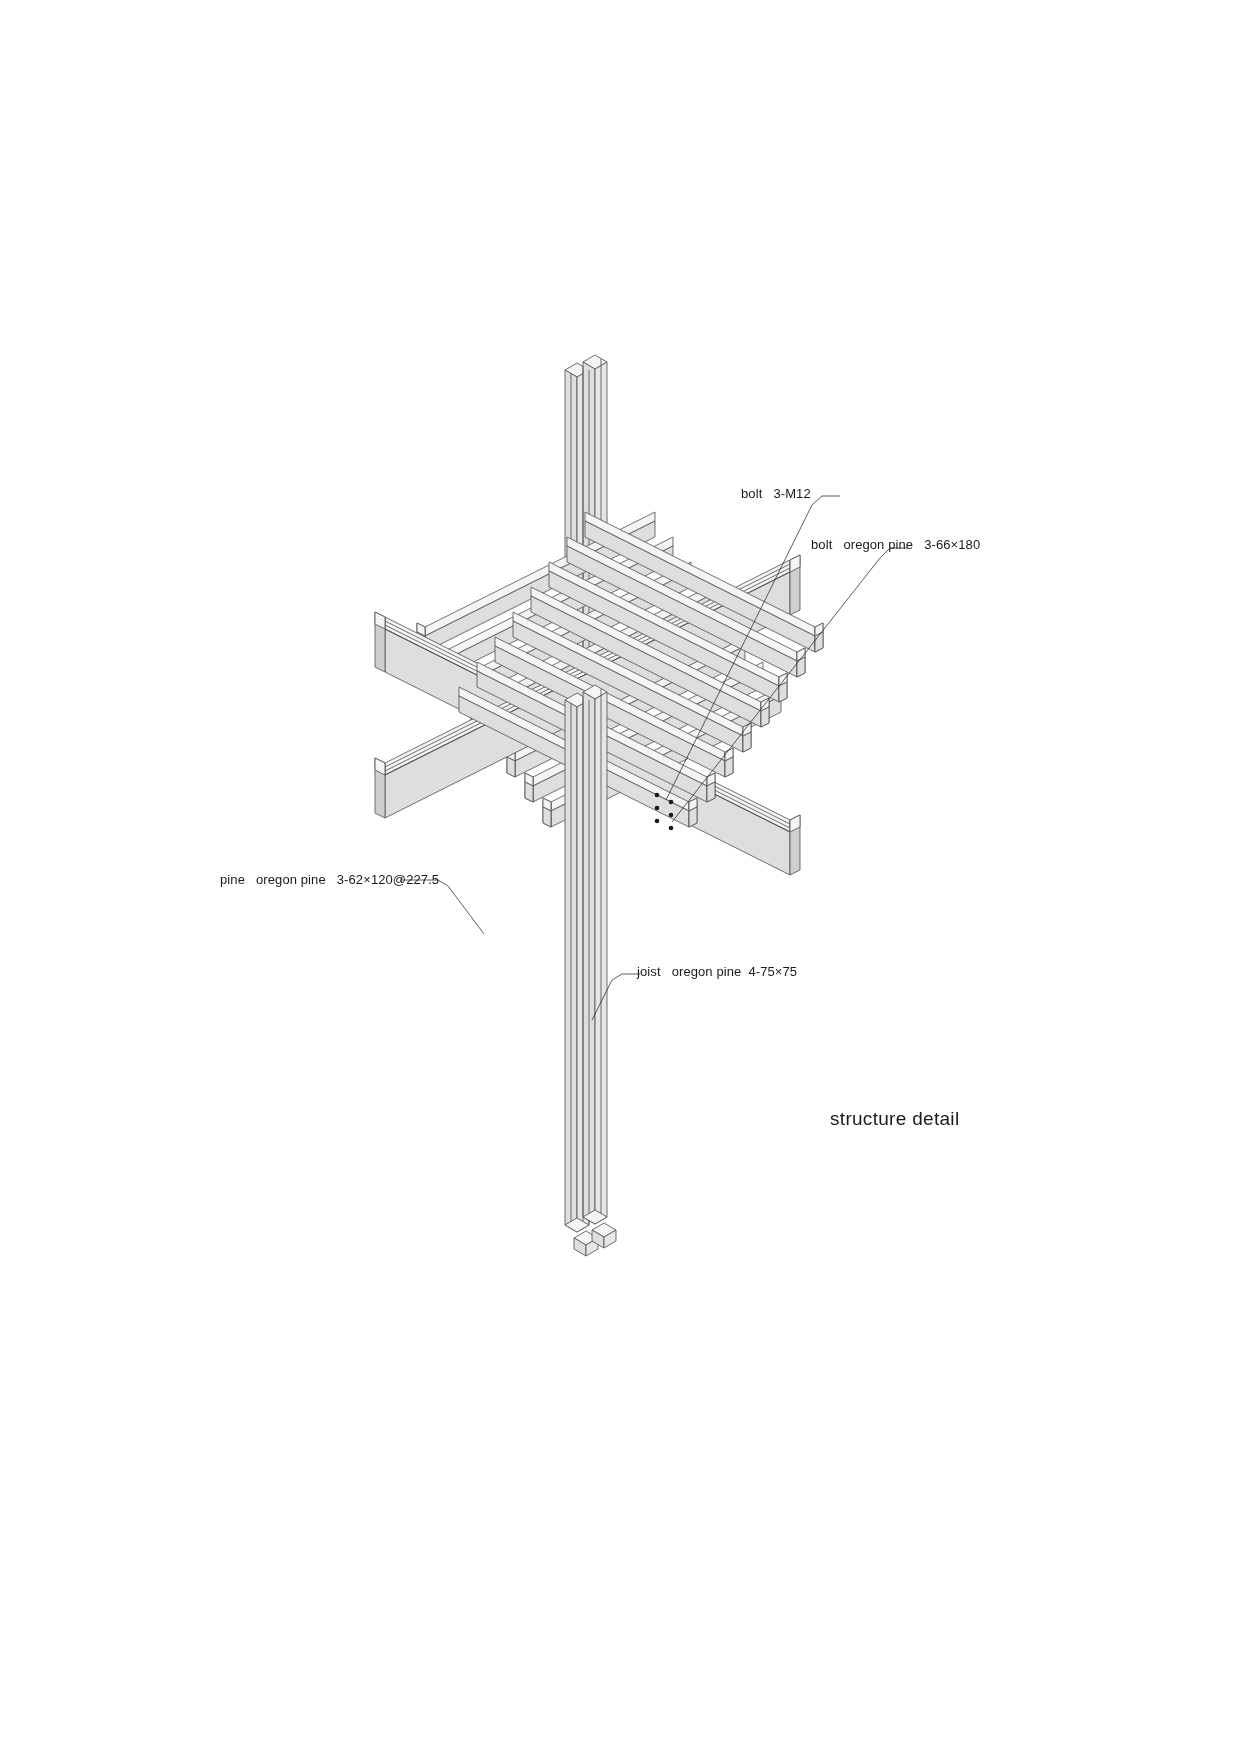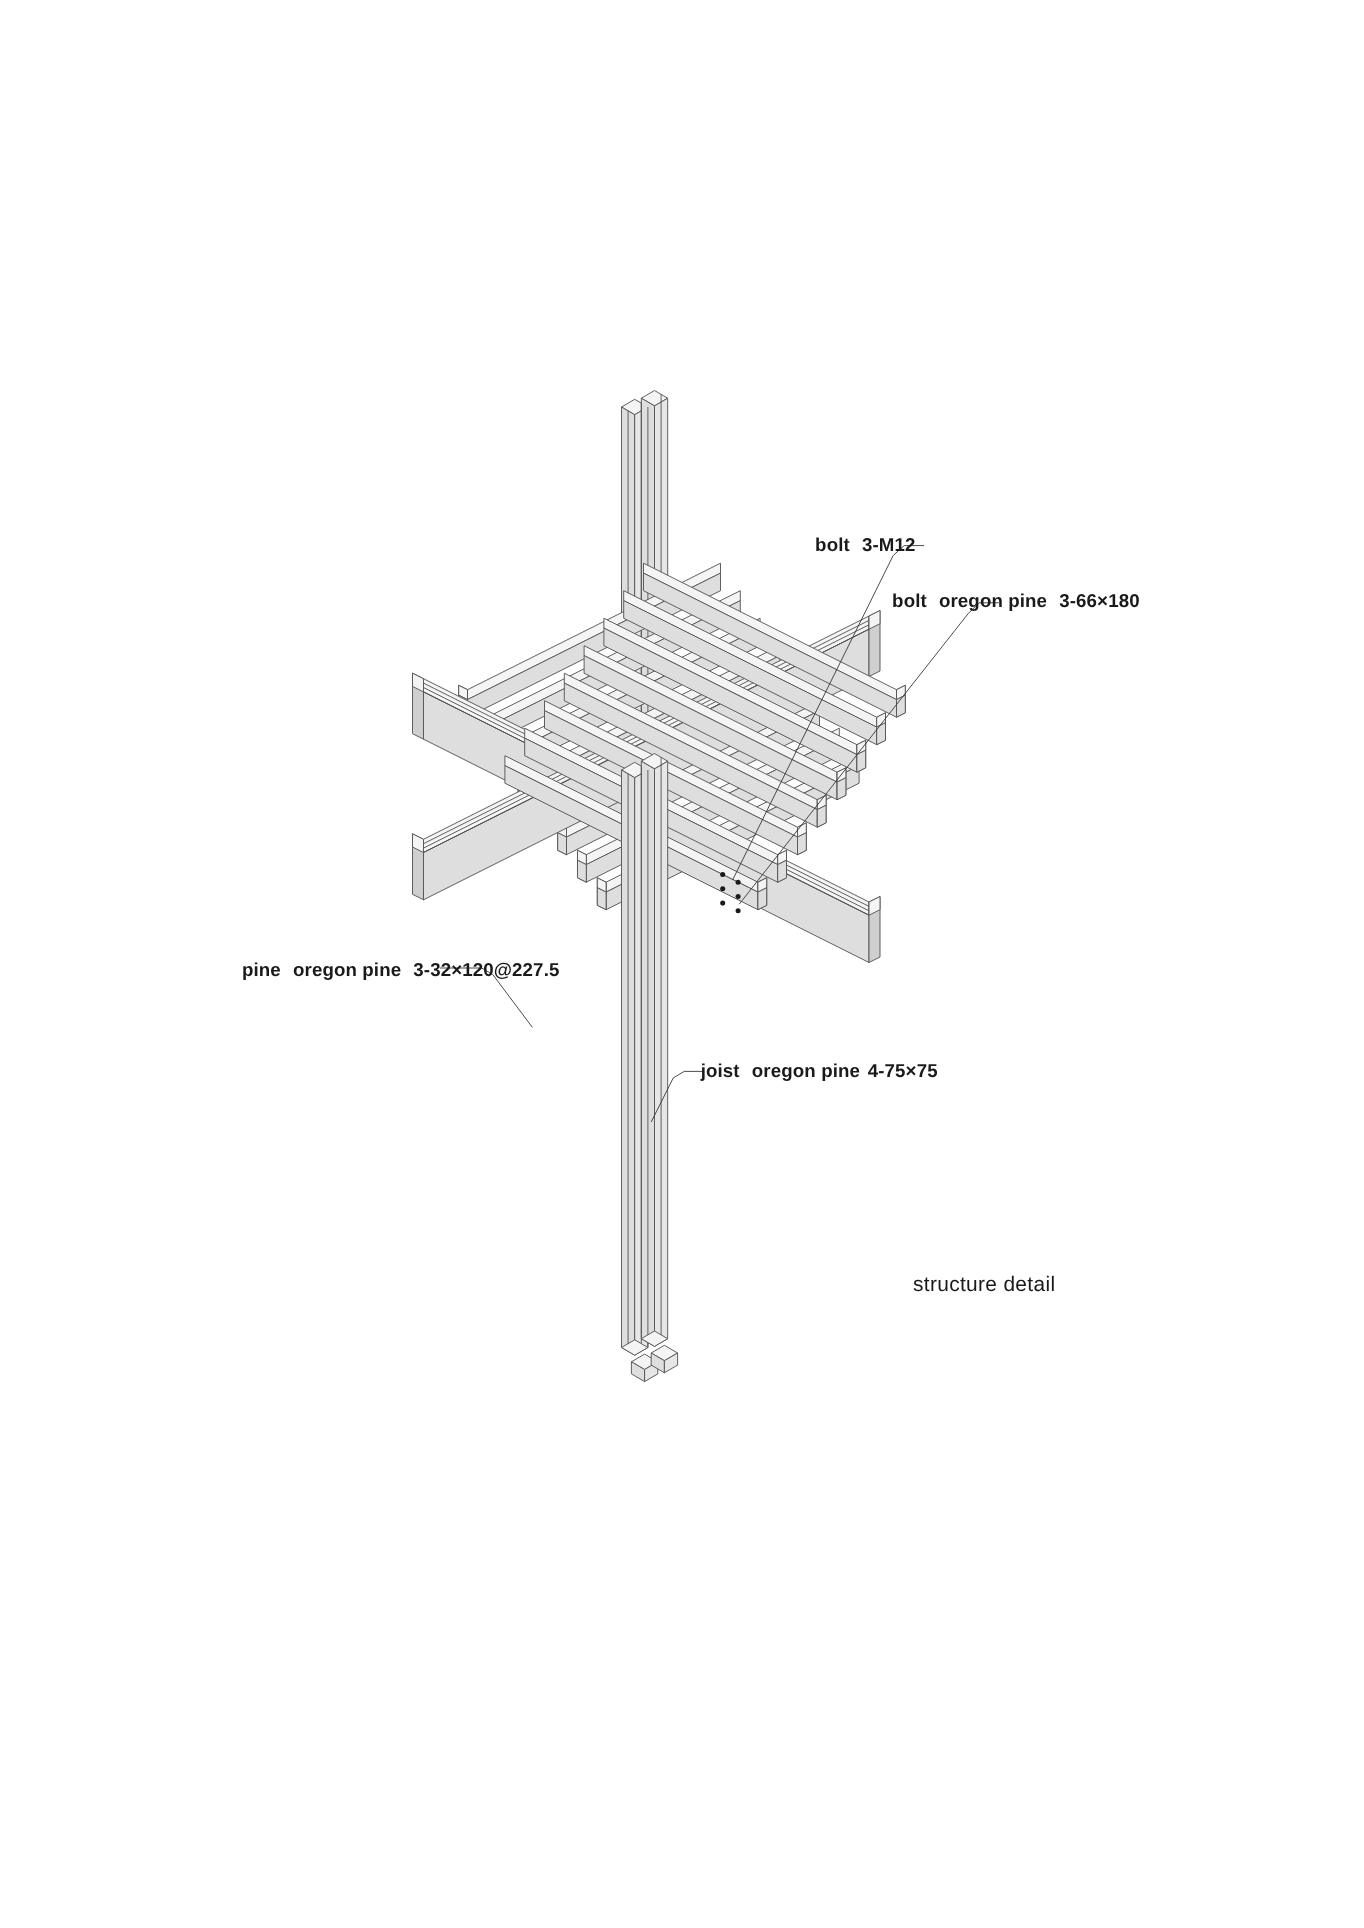--- a/index.html
+++ b/index.html
@@ -23,32 +23,31 @@
   svg#iso {
     position: absolute;
     left: 0; top: 0;
     width: 1240px;
     height: 1753px;
     display: block;
   }
   .lbl {
     position: absolute;
     font-family: "Liberation Sans", sans-serif;
-    font-size: 17px;
+    font-size: 13px;
     color: #1a1a1a;
     white-space: nowrap;
     letter-spacing: 0.1px;
-    font-weight: bold;
   }
   .lbl .sep { display: inline-block; width: 11px; }
   .lbl .sep-sm { display: inline-block; width: 7px; }
   #title-text {
     position: absolute;
     left: 830px;
-    top: 1158px;
+    top: 1108px;
     font-family: "Liberation Sans", sans-serif;
     font-size: 19px;
     color: #1a1a1a;
     letter-spacing: 0.3px;
     white-space: nowrap;
   }
   #label-bolt   { left: 741px; top: 486px; }
   #label-beam   { left: 811px; top: 537px; }
   #label-joist  { left: 220px; top: 872px; }
   #label-column { left: 637px; top: 964px; }
@@ -203,21 +202,21 @@
 
   <div class="lbl" id="label-bolt">
     <span>bolt</span><span class="sep"></span><span>3-M12</span>
   </div>
 
   <div class="lbl" id="label-beam">
     <span>bolt</span><span class="sep"></span><span>oregon pine</span><span class="sep"></span><span>3-66×180</span>
   </div>
 
   <div class="lbl" id="label-joist">
-    <span>pine</span><span class="sep"></span><span>oregon pine</span><span class="sep"></span><span>3-32×120@227.5</span>
+    <span>pine</span><span class="sep"></span><span>oregon pine</span><span class="sep"></span><span>3-62×120@227.5</span>
   </div>
 
   <div class="lbl" id="label-column">
     <span>joist</span><span class="sep"></span><span>oregon pine</span><span class="sep-sm"></span><span>4-75×75</span>
   </div>
 
   <div id="title-text">structure detail</div>
 
 </div>
 

